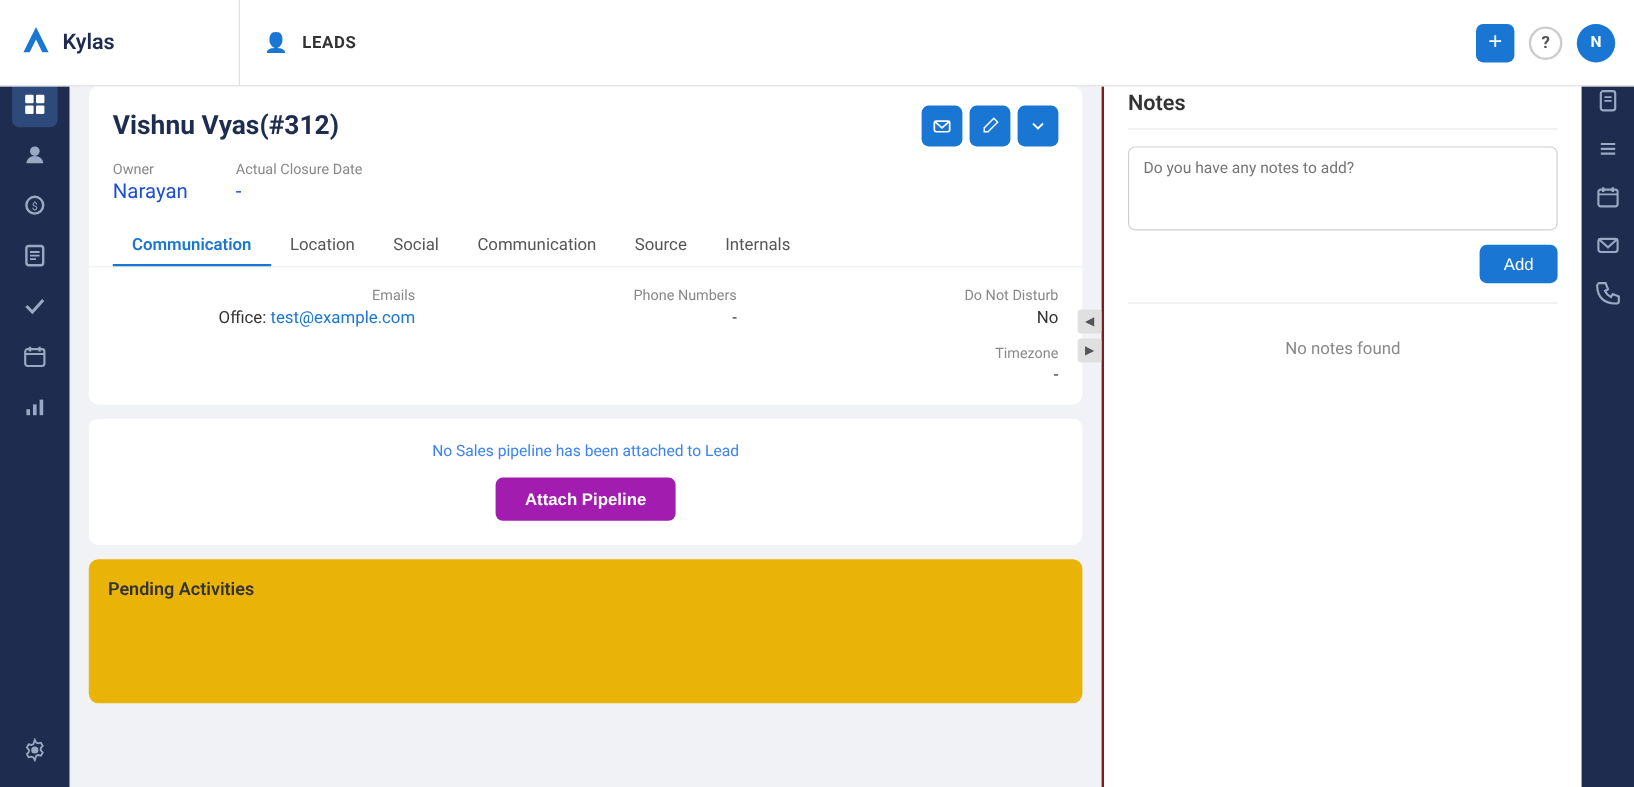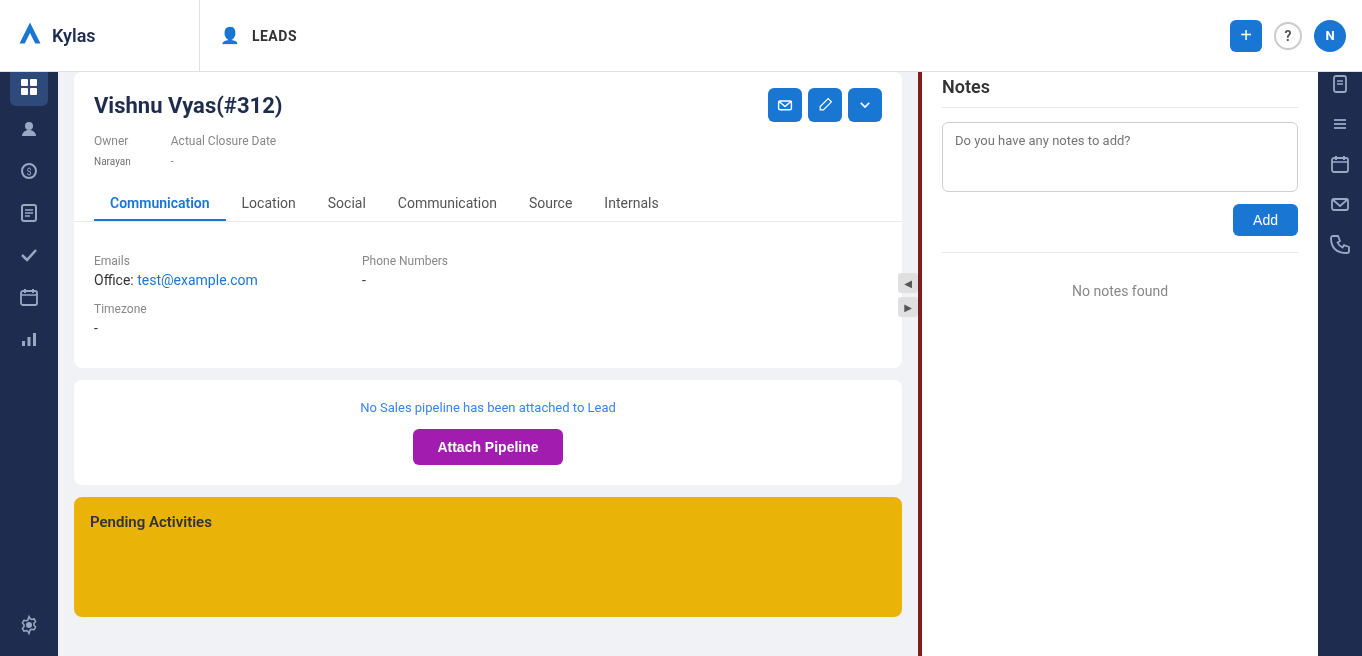--- a/index.html
+++ b/index.html
@@ -171,22 +171,22 @@
       gap: 40px;
       margin-bottom: 14px;
     }
     .lead-meta-item label {
       font-size: 12px;
       color: #888;
       display: block;
       margin-bottom: 2px;
     }
     .lead-meta-item span {
-      font-size: 10px;
-      color: #737373;
+      font-size: 17px;
+      color: #1d4ed8;
     }
     .lead-tabs {
       display: flex;
       gap: 0;
       border-bottom: none;
       padding-top: 4px;
     }
     .tab-item {
       padding: 8px 16px;
       font-size: 14px;
@@ -198,23 +198,24 @@
     .tab-item.active {
       color: #1976d2;
       border-bottom: 2px solid #1976d2;
       font-weight: 600;
     }
 
     
     .lead-body {
       background: #fff;
       border-radius: 0 0 8px 8px;
-      padding: 32px 20px;
+      padding: 16px 20px;
       margin-bottom: 12px;
       position: relative;
+      text-align: right;
     }
     .comm-section {
       display: grid;
       grid-template-columns: 1fr 1fr 1fr;
       gap: 16px;
     }
     .comm-field label {
       font-size: 12px;
       color: #888;
       display: block;
@@ -283,21 +284,21 @@
       font-size: 15px;
       font-weight: 600;
       color: #333;
       margin-bottom: 10px;
     }
 
     
     .right-panel {
       width: 400px;
       background: #fff;
-      border-left: 4px solid #7f1d1d;
+      border-left: 2px solid #7f1d1d;
       padding: 20px;
       overflow-y: auto;
       flex-shrink: 0;
     }
     .notes-title {
       font-size: 18px;
       font-weight: 600;
       color: #333;
       margin-bottom: 14px;
       border-bottom: 1px solid #e8e8e8;
@@ -493,20 +494,24 @@
             <label>Emails</label>
             <div class="field-value">
               <span>Office:</span>
               <a href="#">test@example.com</a>
             </div>
           </div>
           <div class="comm-field">
             <label>Phone Numbers</label>
             <div class="field-value">-</div>
           </div>
+          <div class="comm-field">
+            <label>Do Not Disturb</label>
+            <div class="field-value">No</div>
+          </div>
         </div>
         <div style="margin-top: 14px;">
           <div class="comm-field">
             <label>Timezone</label>
             <div class="field-value">-</div>
           </div>
         </div>
 
         <div class="scroll-arrows">
           <div class="scroll-arrow">◀</div>

